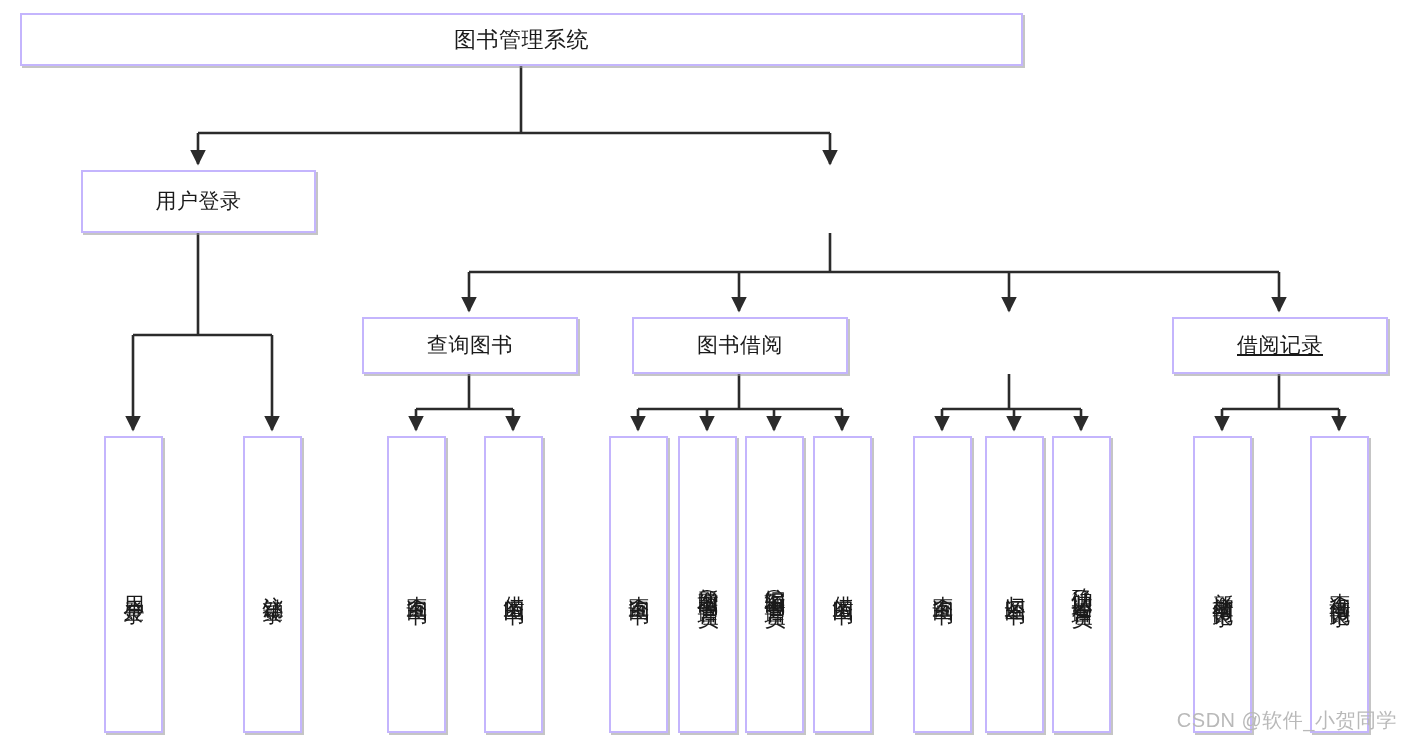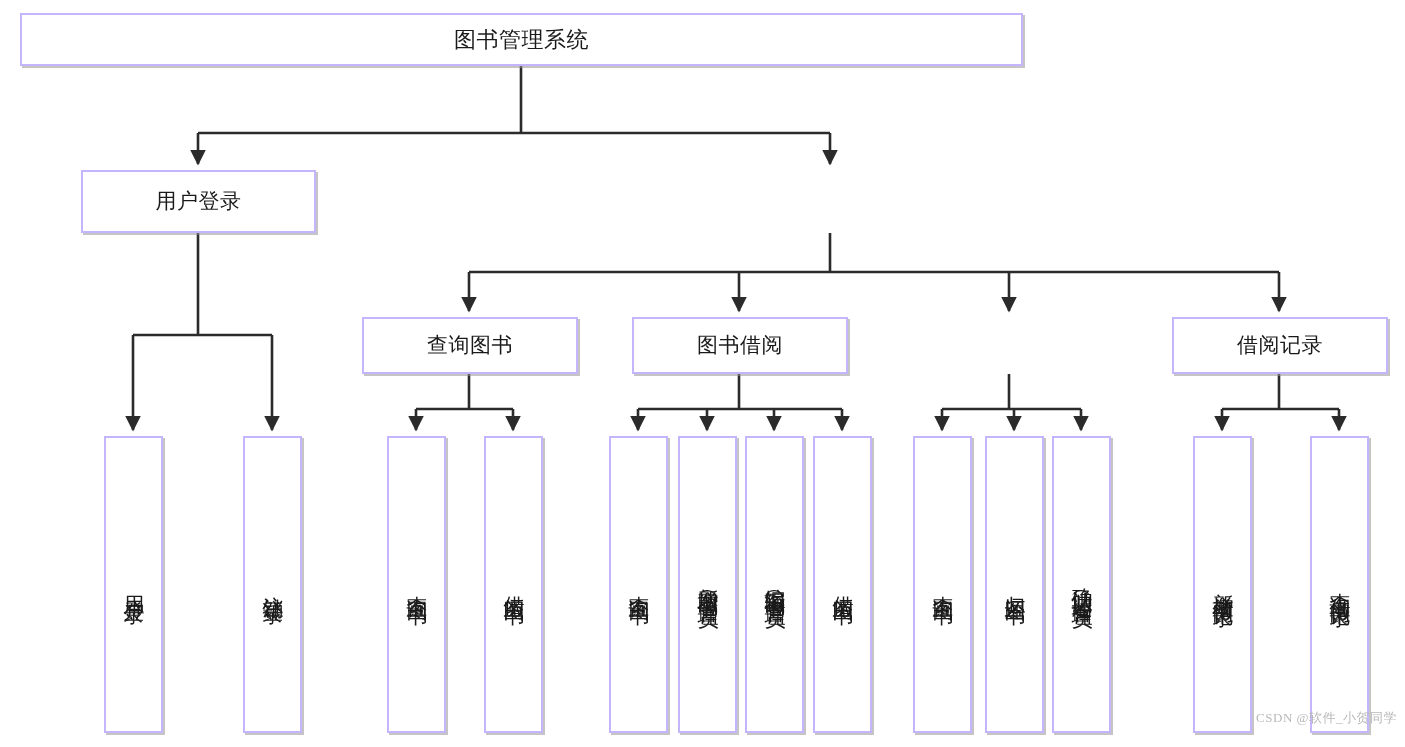--- a/index.html
+++ b/index.html
@@ -60,26 +60,26 @@
     writing-mode: vertical-rl;
     text-orientation: upright;
     font-size: 21px;
     line-height: 1.1;
     letter-spacing: 3px;
     white-space: nowrap;
   }
   .watermark {
     position: absolute;
     right: 8px;
-    bottom: 20px;
-    font-size: 13px;
+    bottom: 13px;
+    font-size: 20px;
     color: #b9b9b9;
     letter-spacing: 0.5px;
     white-space: nowrap;
-    font-family: Liberation Serif, serif;
+    font-family: Liberation Sans, sans-serif;
   }
 </style>
 </head>
 <body>
 
 <div id="canvas">
 
   <svg id="edges" viewBox="0 0 1405 747" xmlns="http://www.w3.org/2000/svg">
     <defs>
       <marker id="arrow" viewBox="0 0 10 10" refX="9" refY="5" markerWidth="6" markerHeight="6" orient="auto-start-reverse">
@@ -138,21 +138,21 @@
   <div class="node h" style="left:81px; top:170px; width:235px; height:63px;">
     <span class="label">用户登录</span>
   </div>
 
   <div class="node h" style="left:362px; top:317px; width:216px; height:57px;">
     <span class="label">查询图书</span>
   </div>
   <div class="node h" style="left:632px; top:317px; width:216px; height:57px;">
     <span class="label">图书借阅</span>
   </div>
-  <div class="node h" style="left:1172px; top:317px; width:216px; height:57px;">
+  <div class="node h" style="left:1172px; top:317px; width:216px; height:57px;text-decoration:underline;">
     <span class="label">借阅记录</span>
   </div>
 
   <div class="node v" style="left:104px; top:436px; width:59px; height:297px;">
     <span class="label">用户登录</span>
   </div>
   <div class="node v" style="left:243px; top:436px; width:59px; height:297px;">
     <span class="label">注销登录</span>
   </div>
 

